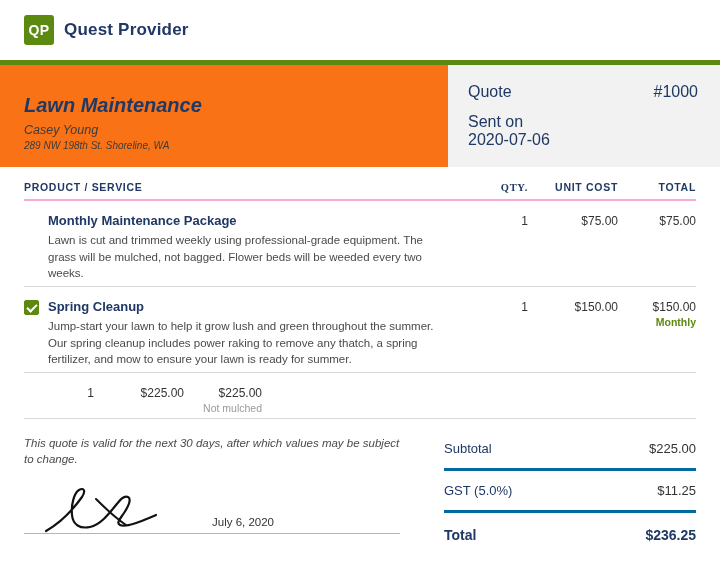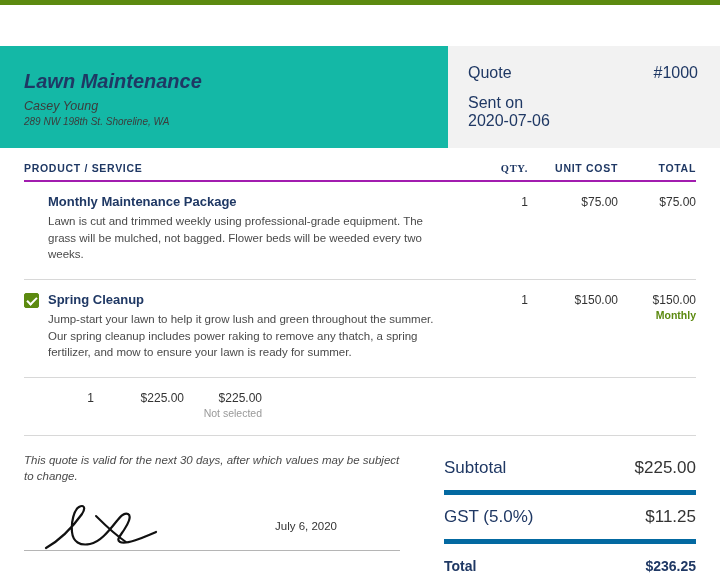--- a/index.html
+++ b/index.html
@@ -51,23 +51,22 @@
     letter-spacing: 0.2px;
   }
   .green-rule {
     height: 5px;
     background: #5c8a10;
   }
 
   
   .top-section {
     display: flex;
-    align-items: center;
-    background: #14b8a6;
-    margin-top: 41px;
+    align-items: flex-end;
+    background: #f97316;
   }
   .title-block {
     flex: 1;
     padding: 18px 24px 16px 24px;
   }
   .doc-title {
     font-size: 20px;
     font-style: italic;
     font-weight: bold;
     color: #1f3864;
@@ -107,30 +106,30 @@
     box-sizing: border-box;
   }
   .col-head {
     display: flex;
     align-items: flex-end;
     font-size: 10.5px;
     font-weight: bold;
     letter-spacing: 0.7px;
     color: #1f3864;
     padding: 14px 0 6px 0;
-    border-bottom: 2px solid #a21caf;
+    border-bottom: 2px solid #f9a8d4;
   }
   .c-desc { flex: 1; }
   .c-qty  { width: 70px; text-align: right; font-family: Liberation Serif, serif; }
   .c-unit { width: 90px; text-align: right; }
   .c-total{ width: 78px; text-align: right; }
 
   .item-row {
     display: flex;
-    padding: 12px 0 16px 0;
+    padding: 12px 0 4px 0;
     border-bottom: 1px solid #d8d8d8;
   }
   .item-left {
     flex: 1;
     display: flex;
     align-items: flex-start;
     padding-right: 12px;
   }
   .checkbox {
     width: 15px;
@@ -222,61 +221,65 @@
     border-bottom: 1px solid #b5b5b5;
     height: 52px;
     position: relative;
   }
   .date-value {
     font-size: 11.5px;
     color: #333333;
     position: absolute;
     left: 0;
     right: 0;
-    bottom: 18px;
-    text-align: center;
+    bottom: 5px;
+    text-align: left;
   }
   .signature-svg {
     position: absolute;
     left: 14px;
     bottom: -4px;
   }
 
   .footer-right {
     width: 272px;
     box-sizing: border-box;
     padding-left: 20px;
   }
   .total-row {
     display: flex;
     justify-content: space-between;
     align-items: center;
-    font-size: 17px;
+    font-size: 13px;
     color: #1f3864;
     padding: 12px 0;
-    border-bottom: 5px solid #0369a1;
+    border-bottom: 3px solid #0369a1;
   }
   .total-row .amt { color: #333333; }
   .total-row.grand {
     border-bottom: none;
     font-weight: bold;
     font-size: 14px;
     padding-top: 14px;
   }
   .total-row.grand .amt {
     color: #1f3864;
     font-weight: bold;
     font-size: 14px;
   }
 </style>
 </head>
 <body>
 
 <div class="page">
 
+  <div class="brand-bar">
+    <div class="logo-badge">QP</div>
+    <div class="brand-name">Quest Provider</div>
+  </div>
   <div class="green-rule"></div>
 
   <div class="top-section">
     <div class="title-block">
       <div class="doc-title">Lawn Maintenance</div>
       <div class="client-name">Casey Young</div>
       <div class="client-addr">289 NW 198th St. Shoreline, WA</div>
     </div>
     <div class="meta-block">
       <div class="meta-row">
@@ -327,21 +330,21 @@
         <span class="amount">$150.00</span>
         <span class="note">Monthly</span>
       </div>
     </div>
 
     <div class="item-row">
       <div class="cell-qty">1</div>
       <div class="cell-unit">$225.00</div>
       <div class="cell-total">
         <span class="amount">$225.00</span>
-        <span class="note muted">Not selected</span>
+        <span class="note muted">Not mulched</span>
       </div>
     </div>
   </div>
 
   <div class="footer">
     <div class="footer-left">
       <p class="terms">This quote is valid for the next 30 days, after which values may be subject to change.</p>
       <div class="sig-area">
         <div class="sig-col">
           <div class="sig-line">

